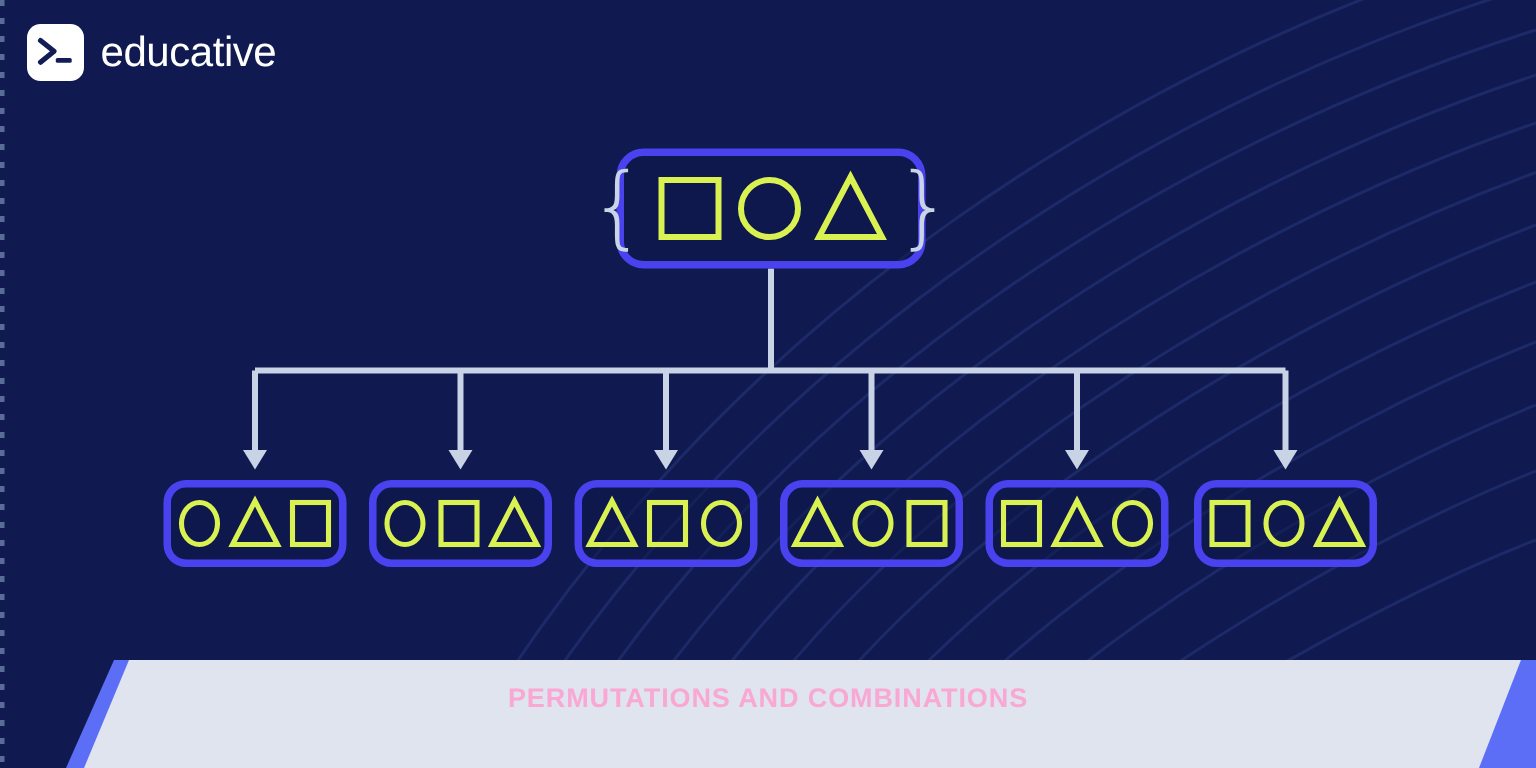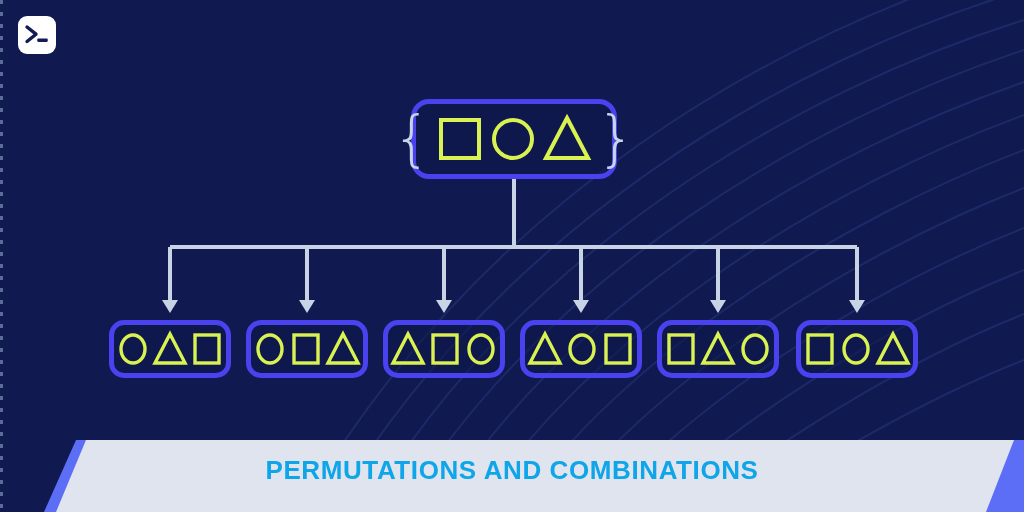--- a/index.html
+++ b/index.html
@@ -141,22 +141,22 @@
     width: 1024px;
     height: 82px;
   }
   .banner-wrap svg { display: block; }
   .banner-title {
     position: absolute;
     left: 0;
     top: 455px;
     width: 1024px;
     text-align: center;
-    color: #0ea5e9;
-    font-size: 26px;
+    color: #f9a8d4;
+    font-size: 18px;
     font-weight: bold;
     letter-spacing: 0.6px;
     font-family: "Liberation Sans", sans-serif;
   }
 </style>
 </head>
 <body>
 
 <div id="stage">
 
@@ -183,20 +183,21 @@
 
   <div class="edge-dashes"></div>
 
   <div class="logo">
     <span class="logo-mark">
       <svg width="26" height="22" viewBox="0 0 26 22" aria-hidden="true">
         <path d="M3 3 L12 10.2 L3 17.5" fill="none" stroke="#121d55" stroke-width="3.4" stroke-linecap="round" stroke-linejoin="round"></path>
         <rect x="13.2" y="14.6" width="10.6" height="3.3" rx="1.1" fill="#121d55"></rect>
       </svg>
     </span>
+    <span class="logo-word">educative</span>
   </div>
 
   <div class="diagram">
 
     <div class="connectors">
       <svg width="1024" height="440" aria-hidden="true">
         <g stroke="#c8d3e6" stroke-width="4" fill="none">
 
           <line x1="514" y1="179" x2="514" y2="247"></line>
 

